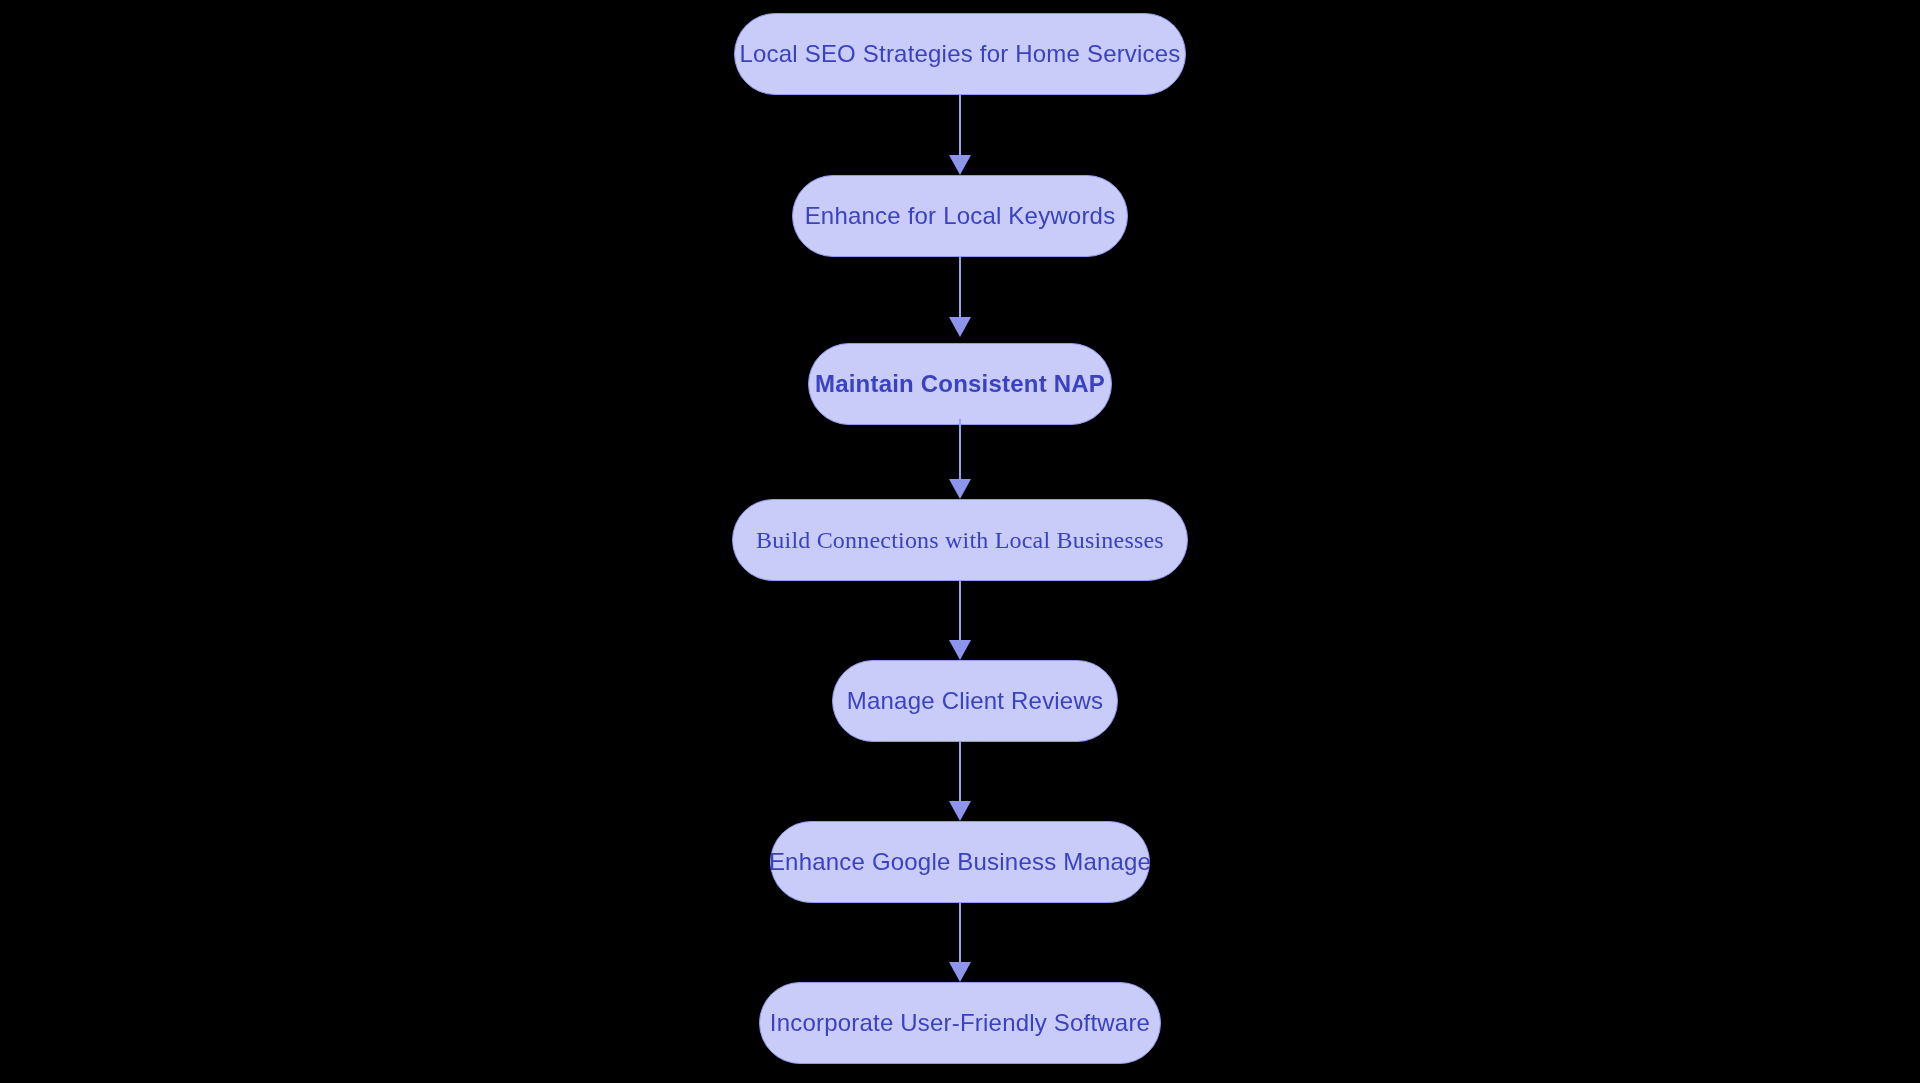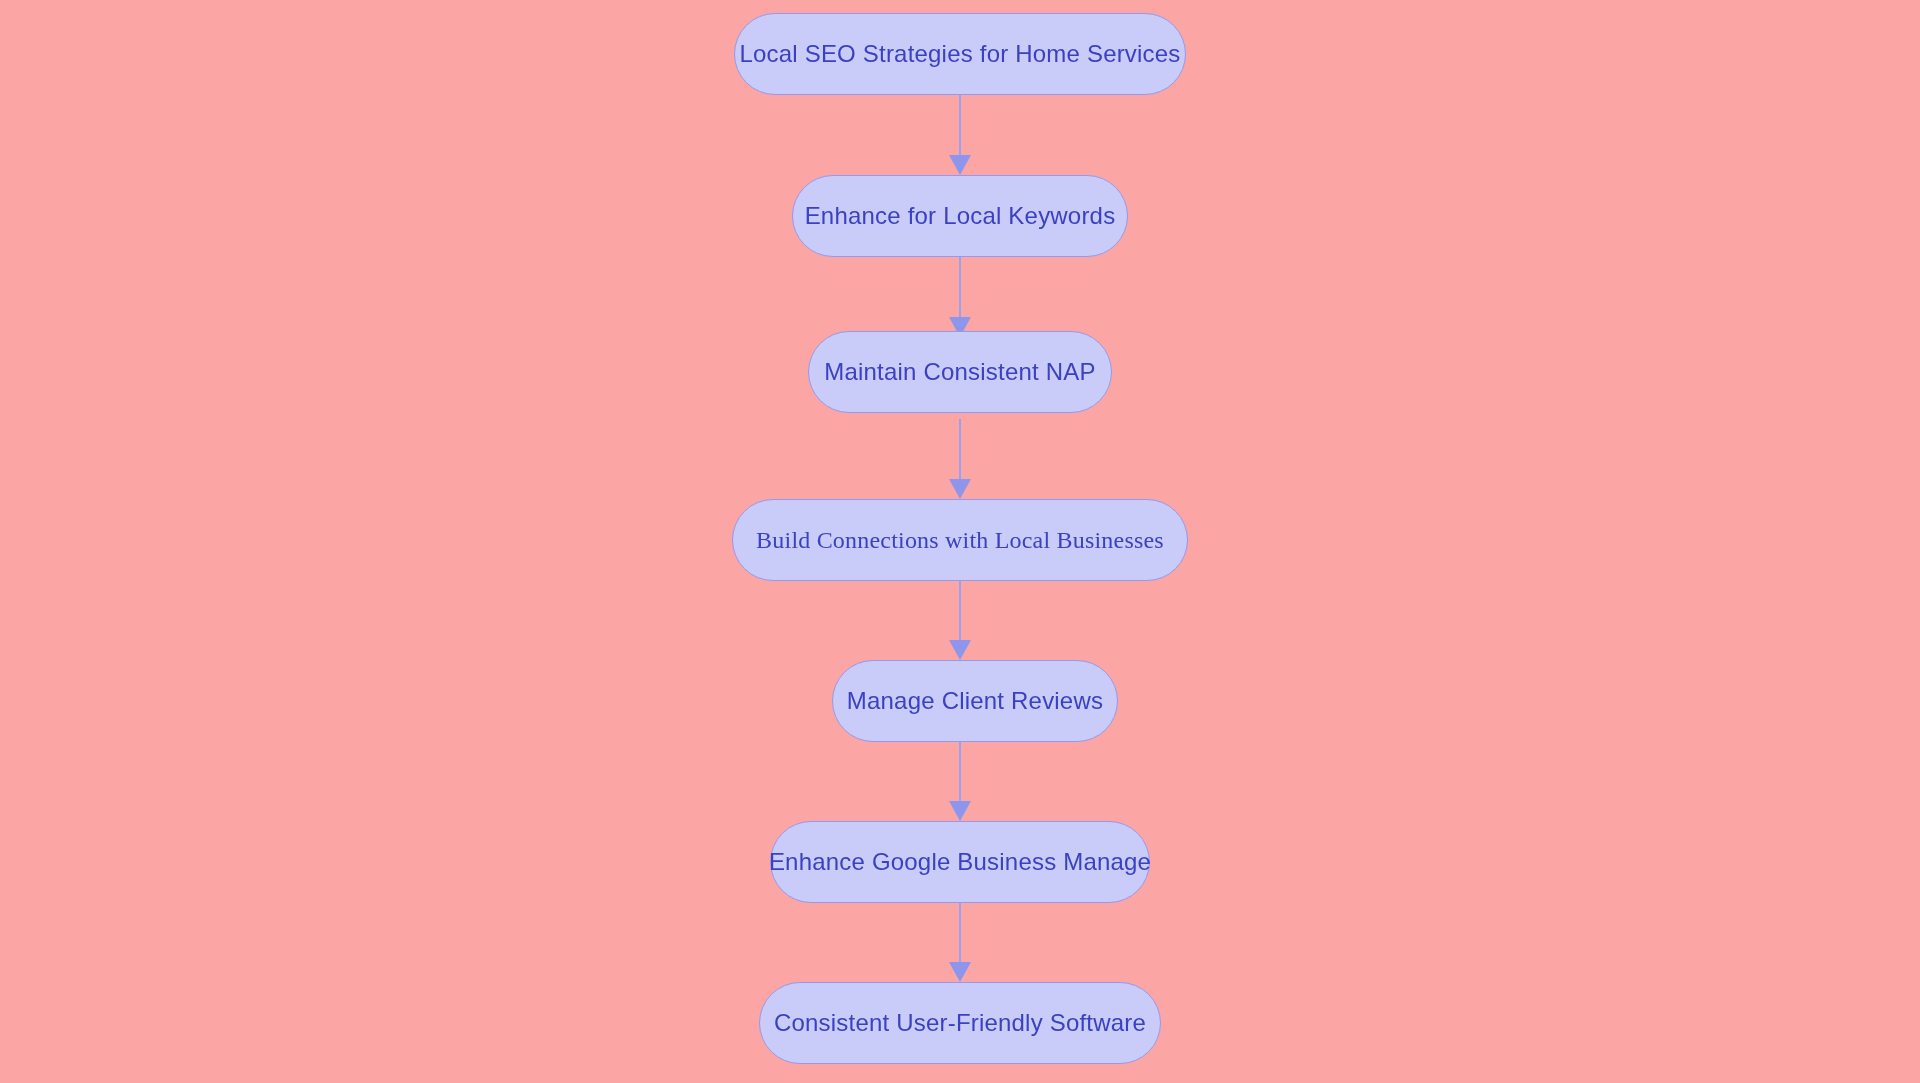--- a/index.html
+++ b/index.html
@@ -4,21 +4,21 @@
 <style>
   html, body {
     margin: 0;
     padding: 0;
     background: #ffffff;
   }
   .canvas {
     position: relative;
     width: 1920px;
     height: 1083px;
-    background: #fca5a5;
+    background: #000000;
     overflow: hidden;
     font-family: "Liberation Sans", "DejaVu Sans", sans-serif;
   }
   .node {
     position: absolute;
     height: 82px;
     box-sizing: border-box;
     background: #c9cbf8;
     border: 1.5px solid #9399f0;
     border-radius: 41px;
@@ -28,21 +28,21 @@
   }
   .node-label {
     color: #3b42c1;
     font-size: 24px;
     letter-spacing: 0.2px;
     white-space: nowrap;
     text-align: center;
   }
   .n1 { left: 734px; top: 13px;  width: 452px; }
   .n2 { left: 792px; top: 175px; width: 336px; }
-  .n3 { left: 808px; top: 331px; width: 304px; }
+  .n3 { left: 808px; top: 343px; width: 304px; font-weight: bold; }
   .n4 { left: 732px; top: 499px; width: 456px; font-family: Liberation Serif, serif; }
   .n5 { left: 832px; top: 660px; width: 286px; }
   .n6 { left: 770px; top: 821px; width: 380px; }
   .n7 { left: 759px; top: 982px; width: 402px; }
 
   .arrow {
     position: absolute;
     left: 949px;
     width: 22px;
     display: flex;
@@ -122,16 +122,16 @@
   <div class="node n6">
     <span class="node-label">Enhance Google Business Manage</span>
   </div>
 
   <div class="arrow a6">
     <div class="arrow-line"></div>
     <div class="arrow-head"></div>
   </div>
 
   <div class="node n7">
-    <span class="node-label">Consistent User-Friendly Software</span>
+    <span class="node-label">Incorporate User-Friendly Software</span>
   </div>
 
 </div>
 
 </body></html>

